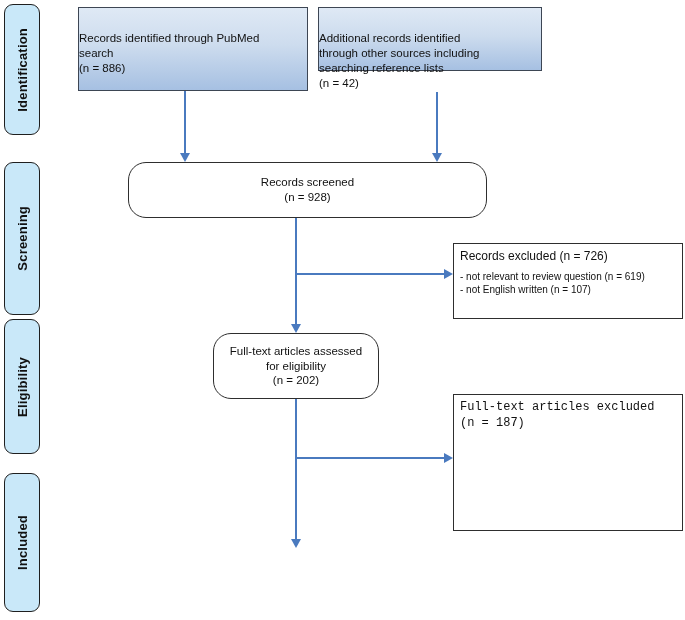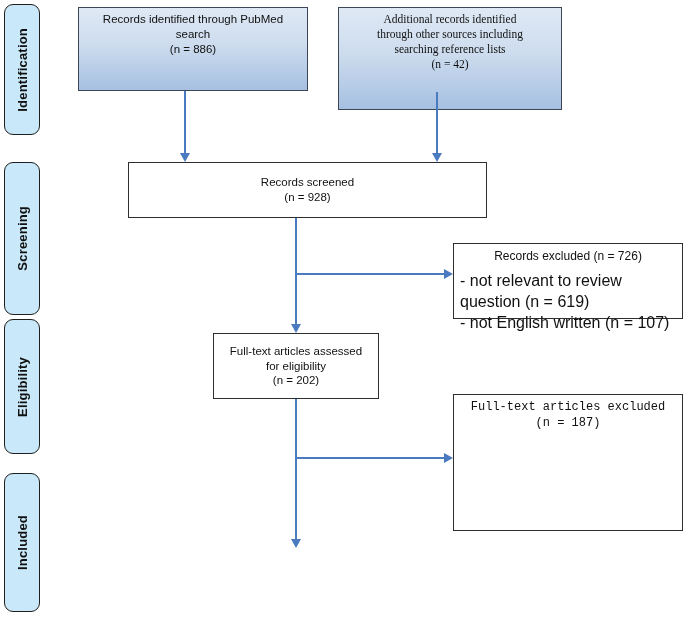--- a/index.html
+++ b/index.html
@@ -34,25 +34,25 @@
   
   .box{position:absolute;box-sizing:border-box;font-size:11.5px;line-height:1.3;}
   .box-blue{
     background:linear-gradient(180deg,var(--gradient-top) 0%,#cddcee 45%,var(--gradient-bottom) 100%);
     border:1.8px solid var(--box-border);
   }
   .box-white{
     background:#ffffff;
     border:1.5px solid var(--white-box-border);
   }
-  .txt-top{padding-top:4px;text-align:center;white-space:pre-line;}
-  .txt-center{display:flex;align-items:center;justify-content:center;text-align:center;white-space:pre-line;}
+  .txt-top{padding-top:23px;white-space:pre-line;}
+  .txt-center{display:flex;align-items:center;justify-content:center;text-align:center;white-space:pre-line;border-radius:18px;}
   .excl{padding:5px 6px 4px 6px;}
-  .excl-title{text-align:center;font-size:12px;margin-bottom:5px;white-space:pre-line;}
-  .excl-reasons{font-size:16px;line-height:1.32;white-space:pre-wrap;text-align:left;}
+  .excl-title{text-align:left;font-size:12px;margin-bottom:5px;white-space:pre-line;}
+  .excl-reasons{font-size:10px;line-height:1.32;white-space:pre-wrap;text-align:left;}
 
   
   .vline{position:absolute;width:2px;background:var(--arrow);}
   .hline{position:absolute;height:2px;background:var(--arrow);}
   .head-down{
     position:absolute;width:0;height:0;
     border-left:5px solid transparent;border-right:5px solid transparent;
     border-top:9px solid var(--arrow);
   }
   .head-right{
@@ -76,21 +76,21 @@
     <span>Eligibility</span>
   </div>
   <div class="stage" style="top:473px;height:139px;">
     <span>Included</span>
   </div>
 
   <div class="box box-blue txt-top" style="left:78px;top:7px;width:230px;height:84px;">Records identified through PubMed
 search
 (n = 886)</div>
 
-  <div class="box box-blue txt-top" style="left:338px;top:7px;width:224px;height:103px;font-family:Liberation Serif, serif;">Additional records identified
+  <div class="box box-blue txt-top" style="left:318px;top:7px;width:224px;height:64px;">Additional records identified
 through other sources including
 searching reference lists
 (n = 42)</div>
 
   <div class="box box-white txt-center" style="left:128px;top:162px;width:359px;height:56px;">Records screened
 (n = 928)</div>
 
   <div class="box box-white excl" style="left:453px;top:243px;width:230px;height:76px;">
     <div class="excl-title">Records excluded (n = 726)</div>
     <div class="excl-reasons">- not relevant to review question (n = 619)

